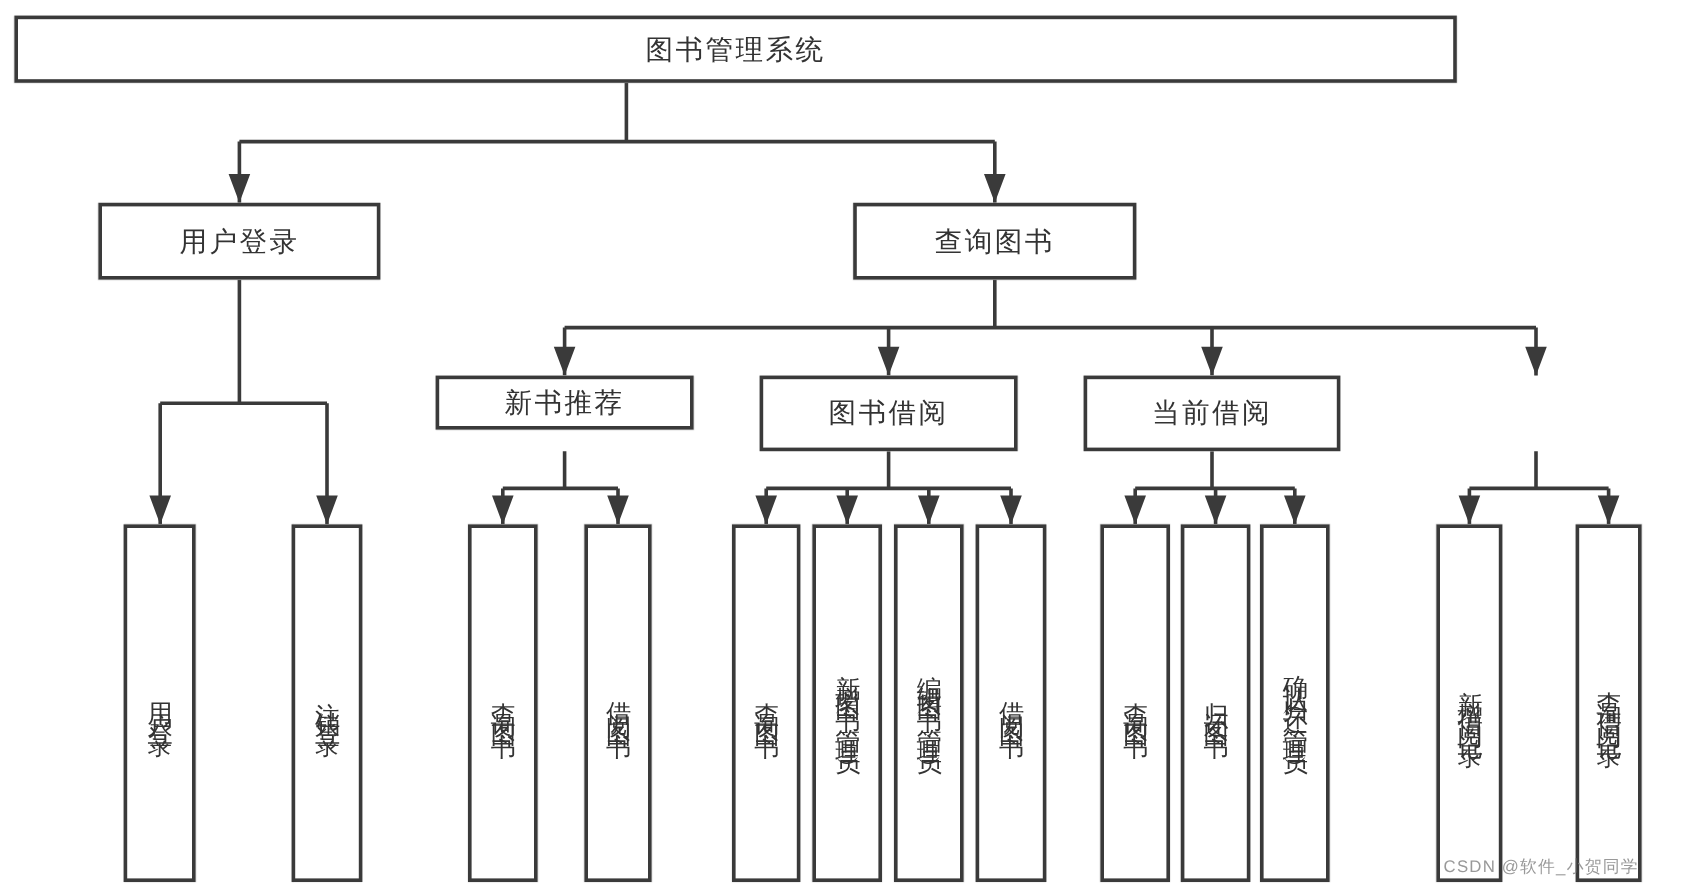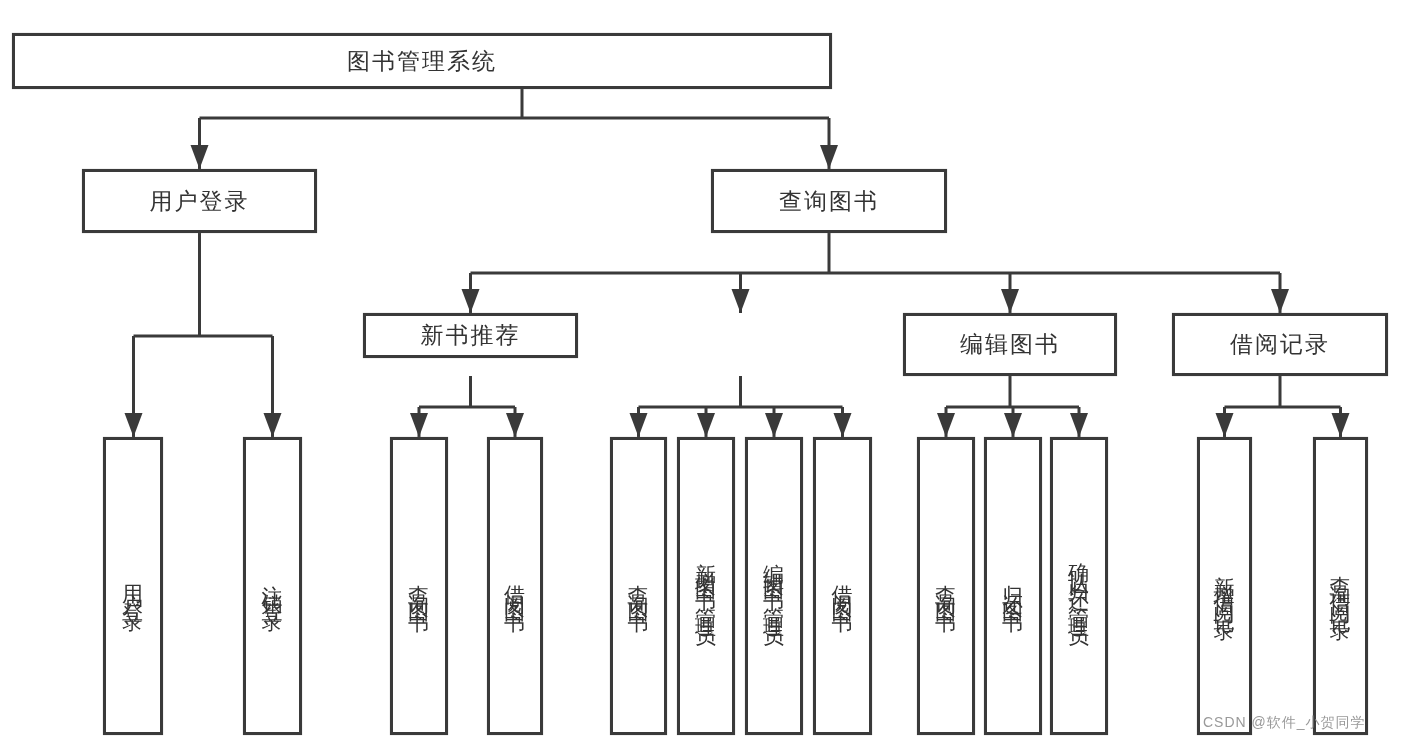--- a/index.html
+++ b/index.html
@@ -82,28 +82,28 @@
              M697 413 L715 413 L706 437 Z
              M765 413 L783 413 L774 437 Z
              M833.5 413 L851.5 413 L842.5 437 Z
              M937 413 L955 413 L946 437 Z
              M1004 413 L1022 413 L1013 437 Z
              M1070 413 L1088 413 L1079 437 Z
              M1215.5 413 L1233.5 413 L1224.5 437 Z
              M1331.5 413 L1349.5 413 L1340.5 437 Z"></path>
   </svg>
 
-  <div class="node hnode" style="left:12px; top:13px; width:820px; height:56px;margin-top:20px;">图书管理系统</div>
+  <div class="node hnode" style="left:12px; top:13px; width:1202px; height:56px;">图书管理系统</div>
 
   <div class="node hnode" style="left:82px; top:169px; width:235px; height:64px;">用户登录</div>
   <div class="node hnode" style="left:711px; top:169px; width:236px; height:64px;">查询图书</div>
 
   <div class="node hnode" style="left:363px; top:313px; width:215px; height:45px;">新书推荐</div>
-  <div class="node hnode" style="left:903px; top:313px; width:214px; height:63px;">编辑图书</div>
-  <div class="node hnode" style="left:1172px; top:313px; width:216px; height:63px;">借阅记录</div>
+  <div class="node hnode" style="left:633px; top:313px; width:215px; height:63px;">图书借阅</div>
+  <div class="node hnode" style="left:903px; top:313px; width:214px; height:63px;">当前借阅</div>
 
   <div class="node vnode" style="left:103px; top:437px; width:60px; height:298px;">
     <span>用户登录</span>
   </div>
   <div class="node vnode" style="left:243px; top:437px; width:59px; height:298px;">
     <span>注销登录</span>
   </div>
 
   <div class="node vnode" style="left:390px; top:437px; width:58px; height:298px;">
     <span>查询图书</span>

